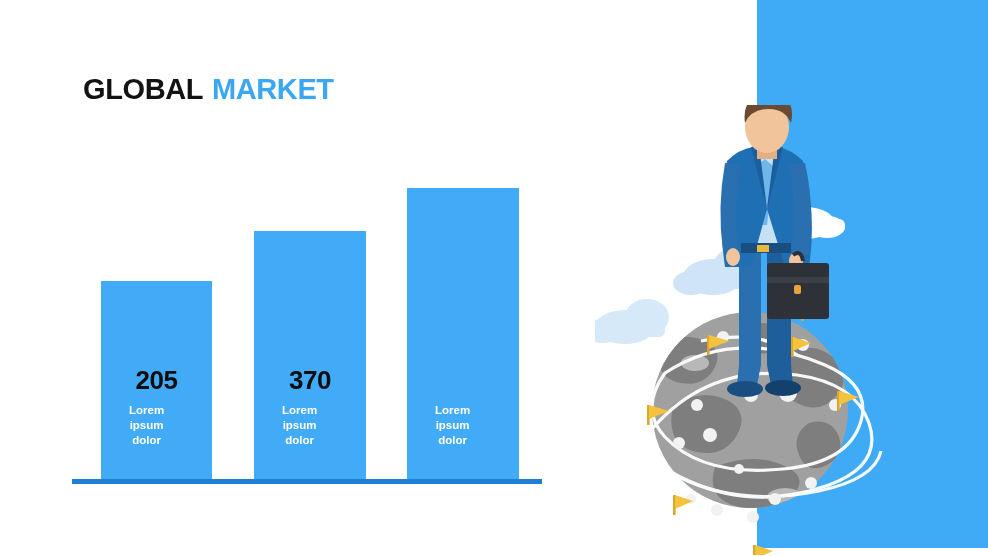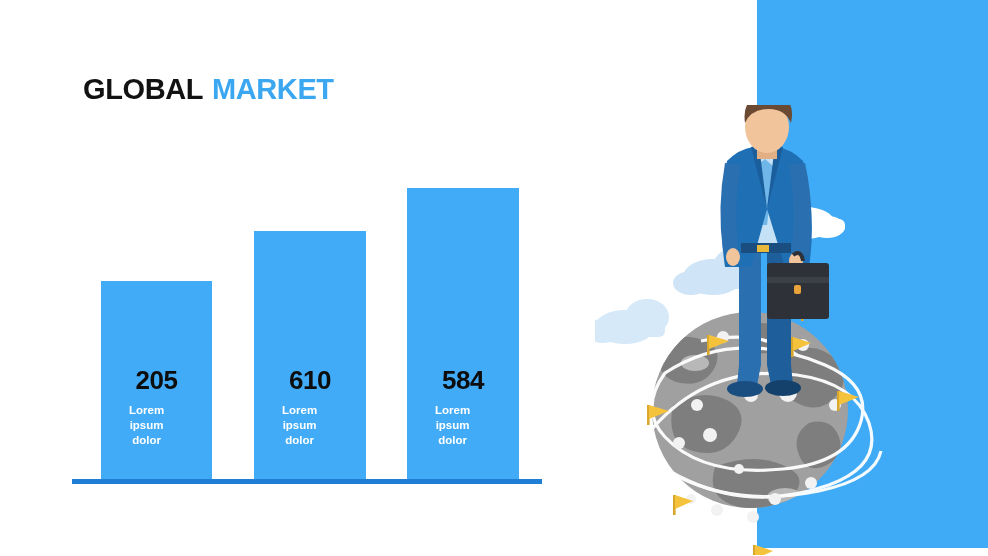--- a/index.html
+++ b/index.html
@@ -80,30 +80,29 @@
     <div class="bar b1">
       <div class="value">205</div>
       <div class="caption">
         <div>Lorem</div>
         <div>ipsum</div>
         <div>dolor</div>
       </div>
     </div>
 
     <div class="bar b2">
-      <div class="value">610</div>
+      <div class="value">370</div>
       <div class="caption">
         <div>Lorem</div>
         <div>ipsum</div>
         <div>dolor</div>
       </div>
     </div>
 
     <div class="bar b3">
-      <div class="value">584</div>
       <div class="caption">
         <div>Lorem</div>
         <div>ipsum</div>
         <div>dolor</div>
       </div>
     </div>
 
     <div class="axis"></div>
   </div>
 

